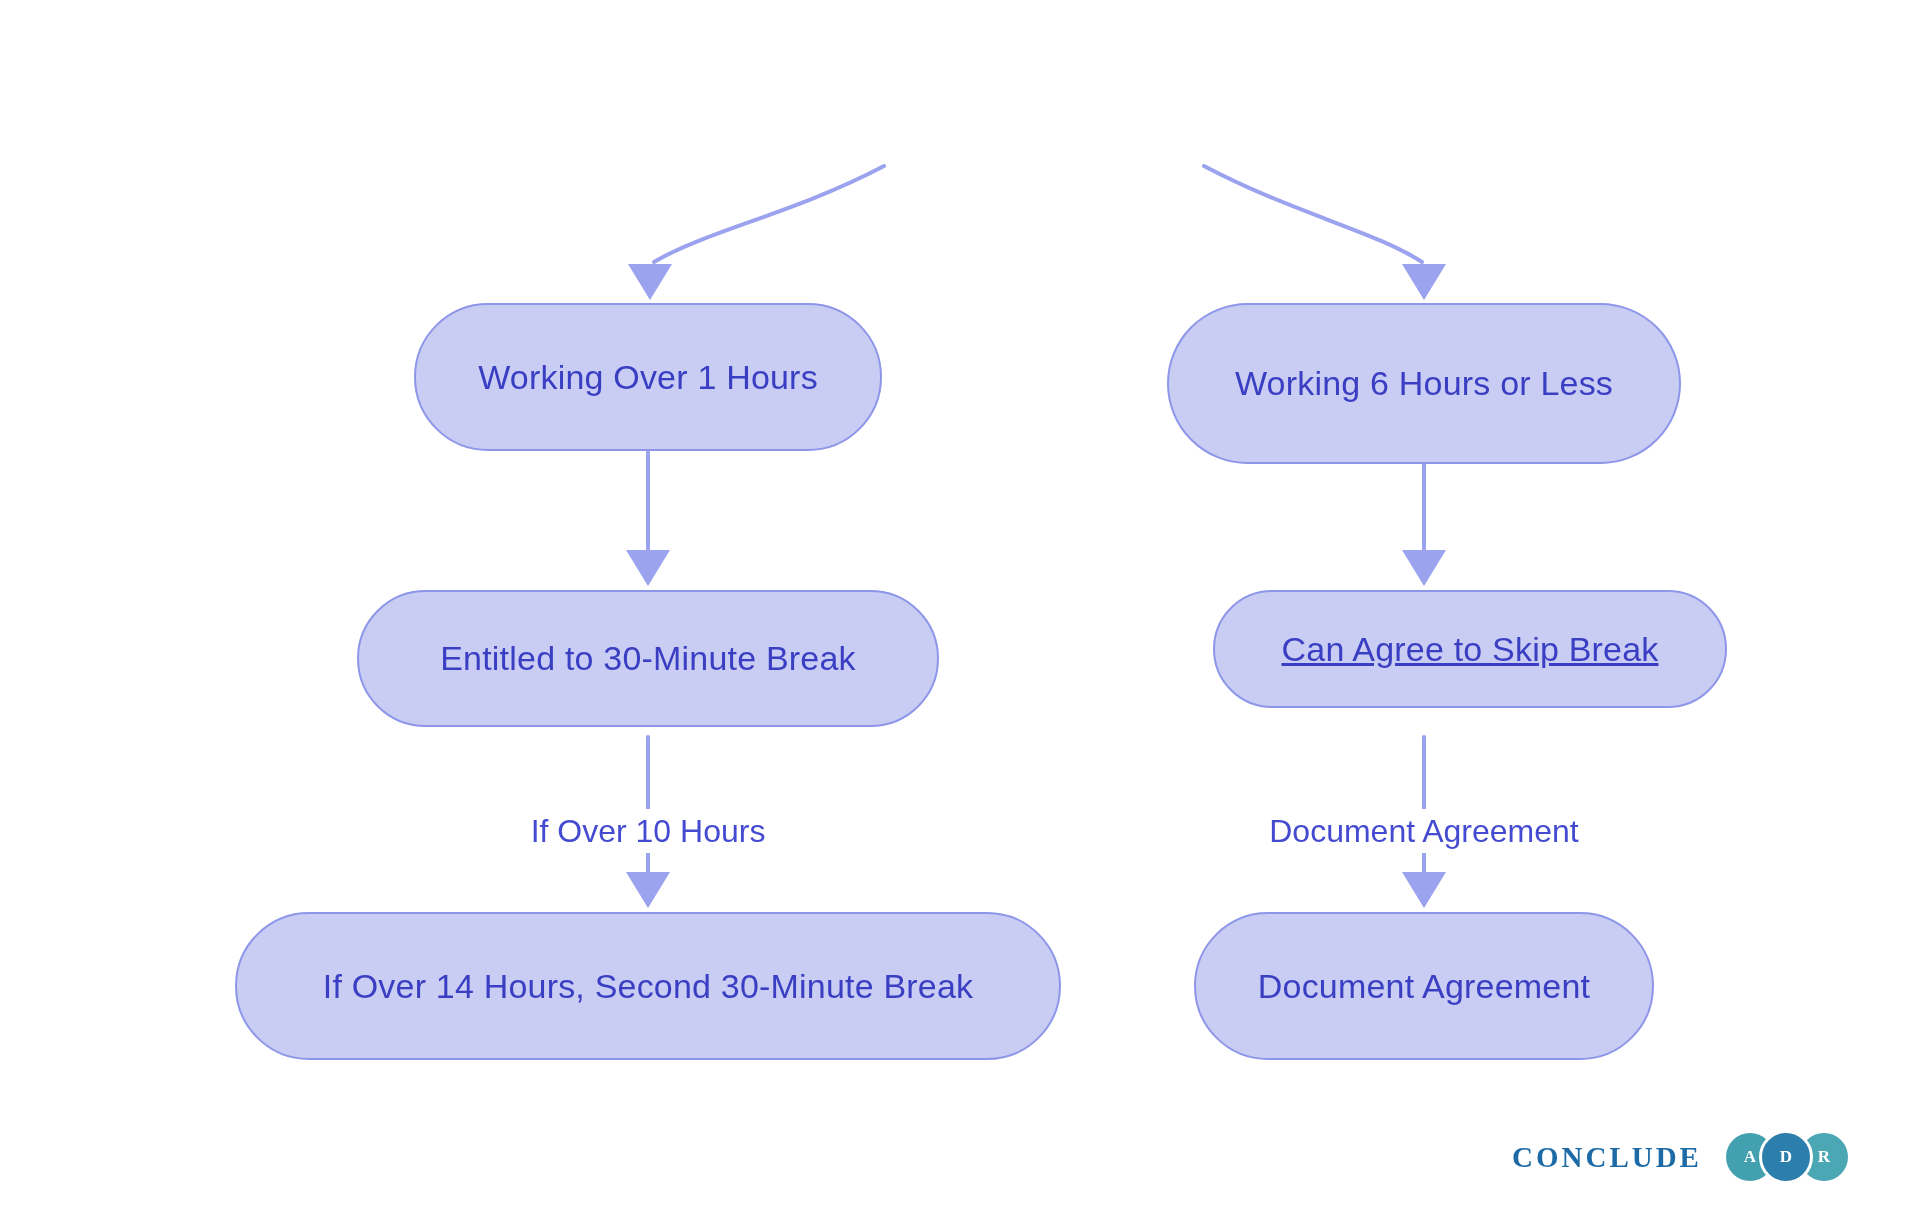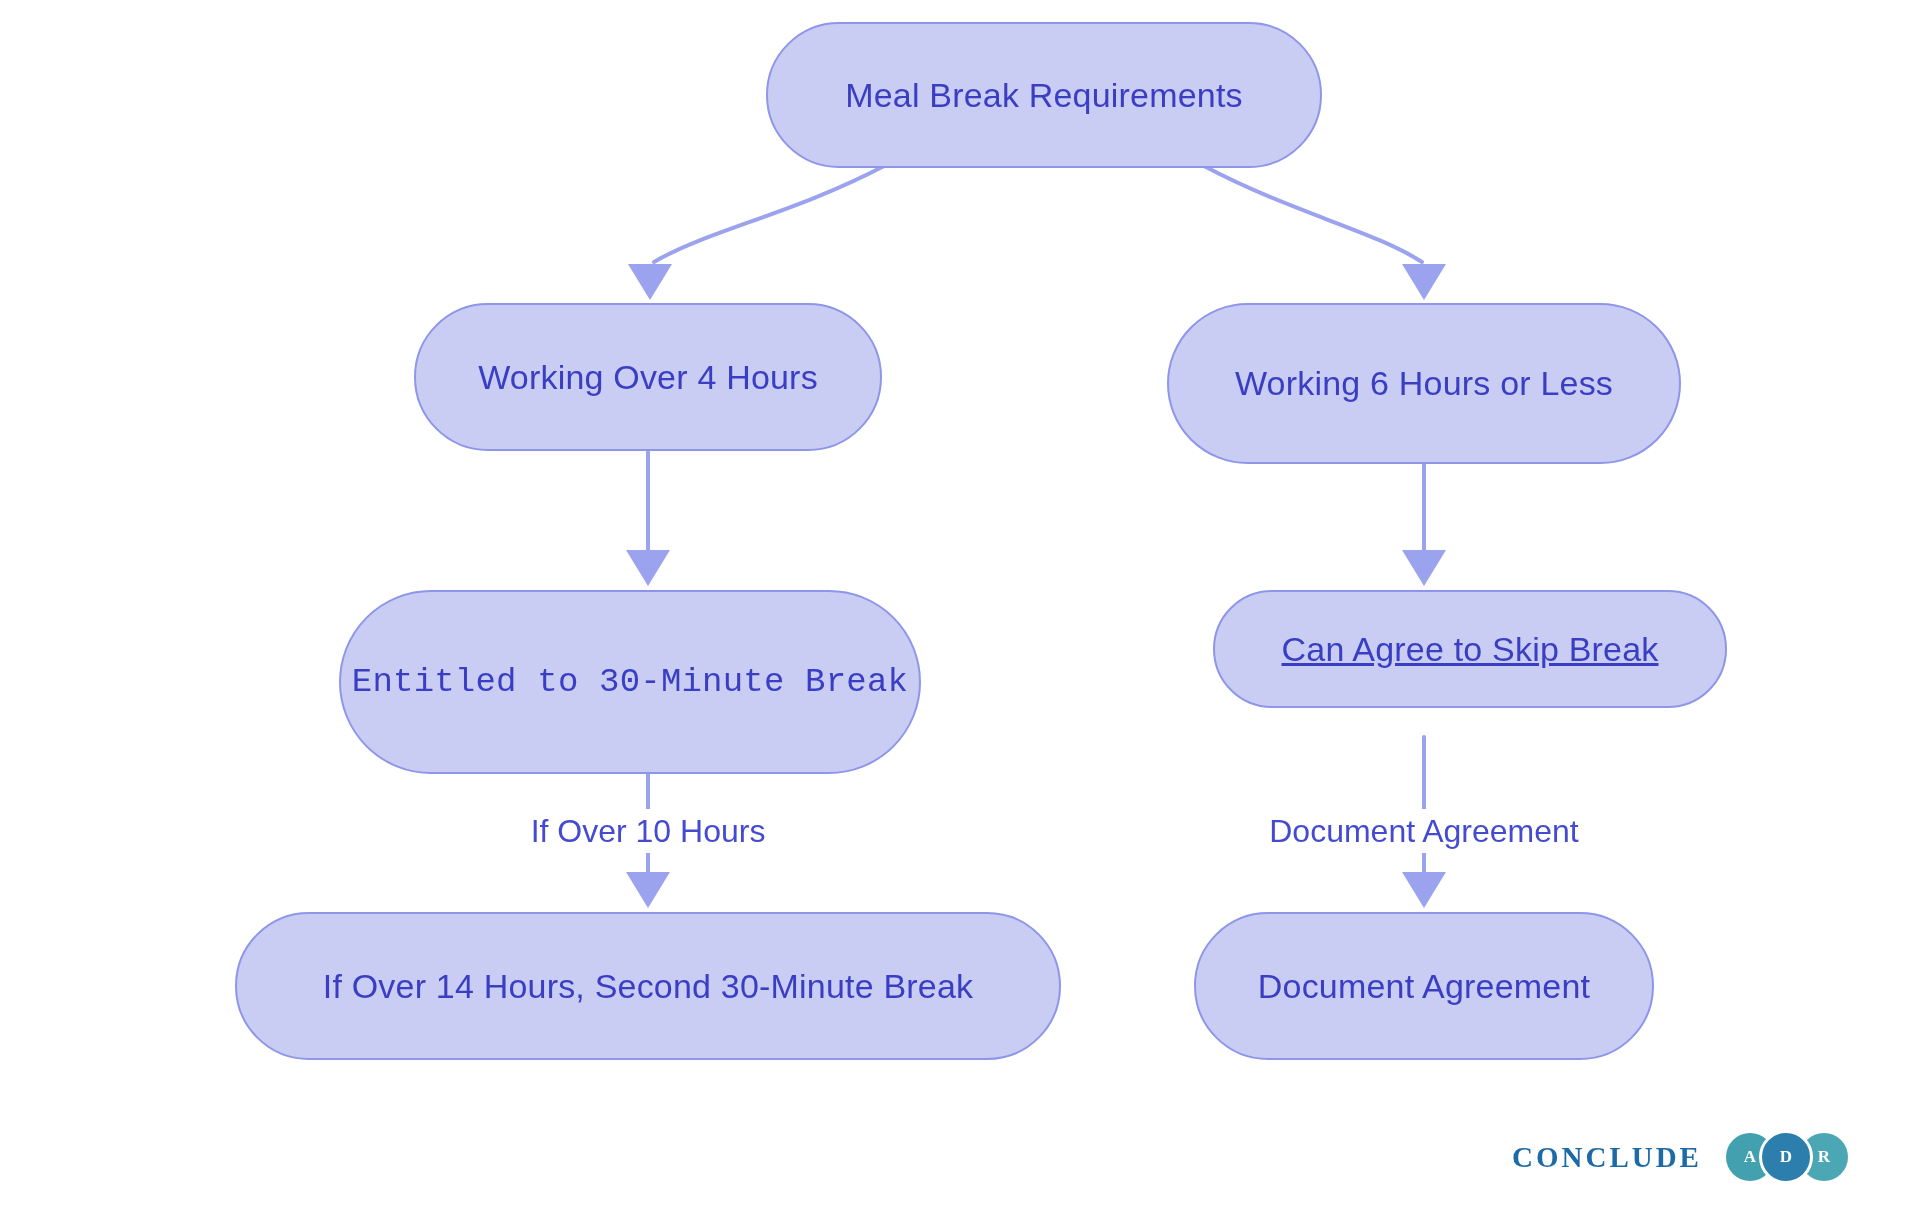--- a/index.html
+++ b/index.html
@@ -124,33 +124,30 @@
     <g>
       <path class="edge-path" d="M 648 737 L 648 873"></path>
       <polygon class="edge-arrow" points="626,872 670,872 648,908"></polygon>
     </g>
     <g>
       <path class="edge-path" d="M 1424 737 L 1424 873"></path>
       <polygon class="edge-arrow" points="1402,872 1446,872 1424,908"></polygon>
     </g>
   </svg>
 
-  <div class="node" style="left:766px; top:22px; width:556px; height:146px;">
-    <span>Meal Break Requirements</span>
-  </div>
 
   <div class="node" style="left:414px; top:303px; width:468px; height:148px;">
-    <span>Working Over 4 Hours</span>
+    <span>Working Over 1 Hours</span>
   </div>
 
   <div class="node" style="left:1167px; top:303px; width:514px; height:161px;">
     <span>Working 6 Hours or Less</span>
   </div>
 
-  <div class="node" style="left:339px; top:590px; width:582px; height:184px;font-family:Liberation Mono, monospace;">
+  <div class="node" style="left:357px; top:590px; width:582px; height:137px;">
     <span>Entitled to 30-Minute Break</span>
   </div>
 
   <div class="node" style="left:1213px; top:590px; width:514px; height:118px;text-decoration:underline;">
     <span>Can Agree to Skip Break</span>
   </div>
 
   <div class="node" style="left:235px; top:912px; width:826px; height:148px;">
     <span>If Over 14 Hours, Second 30-Minute Break</span>
   </div>

